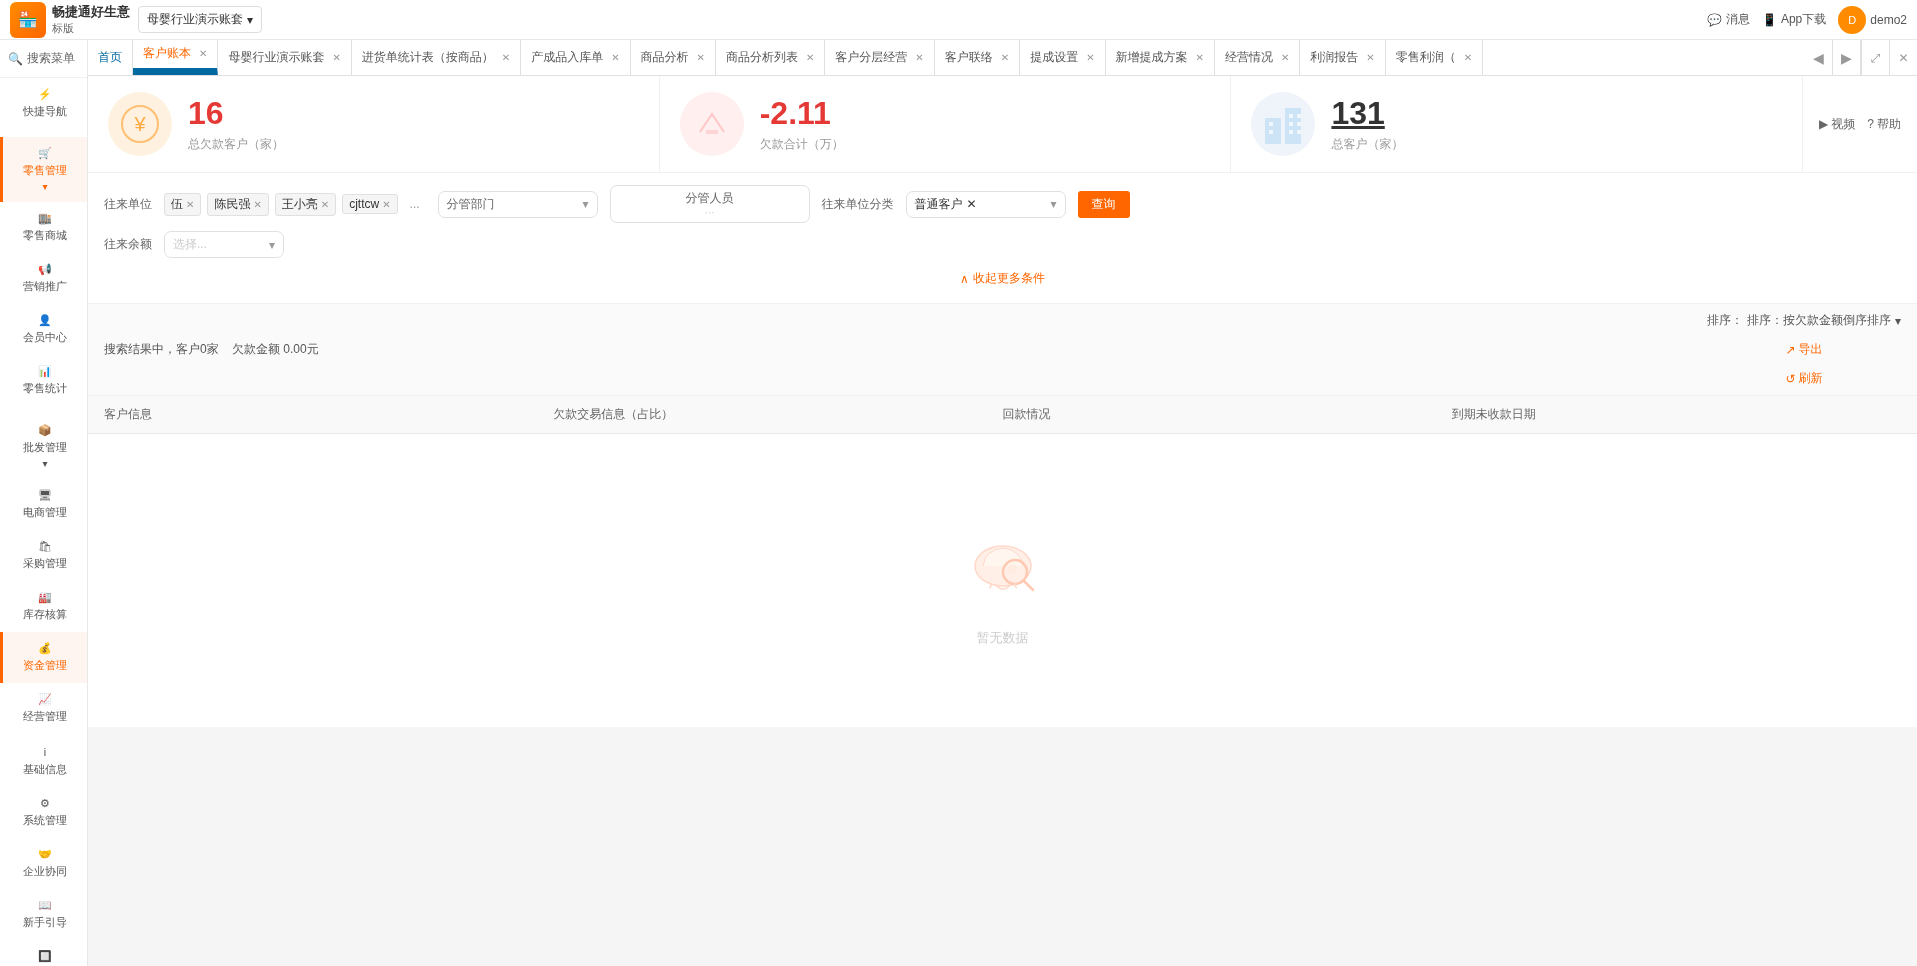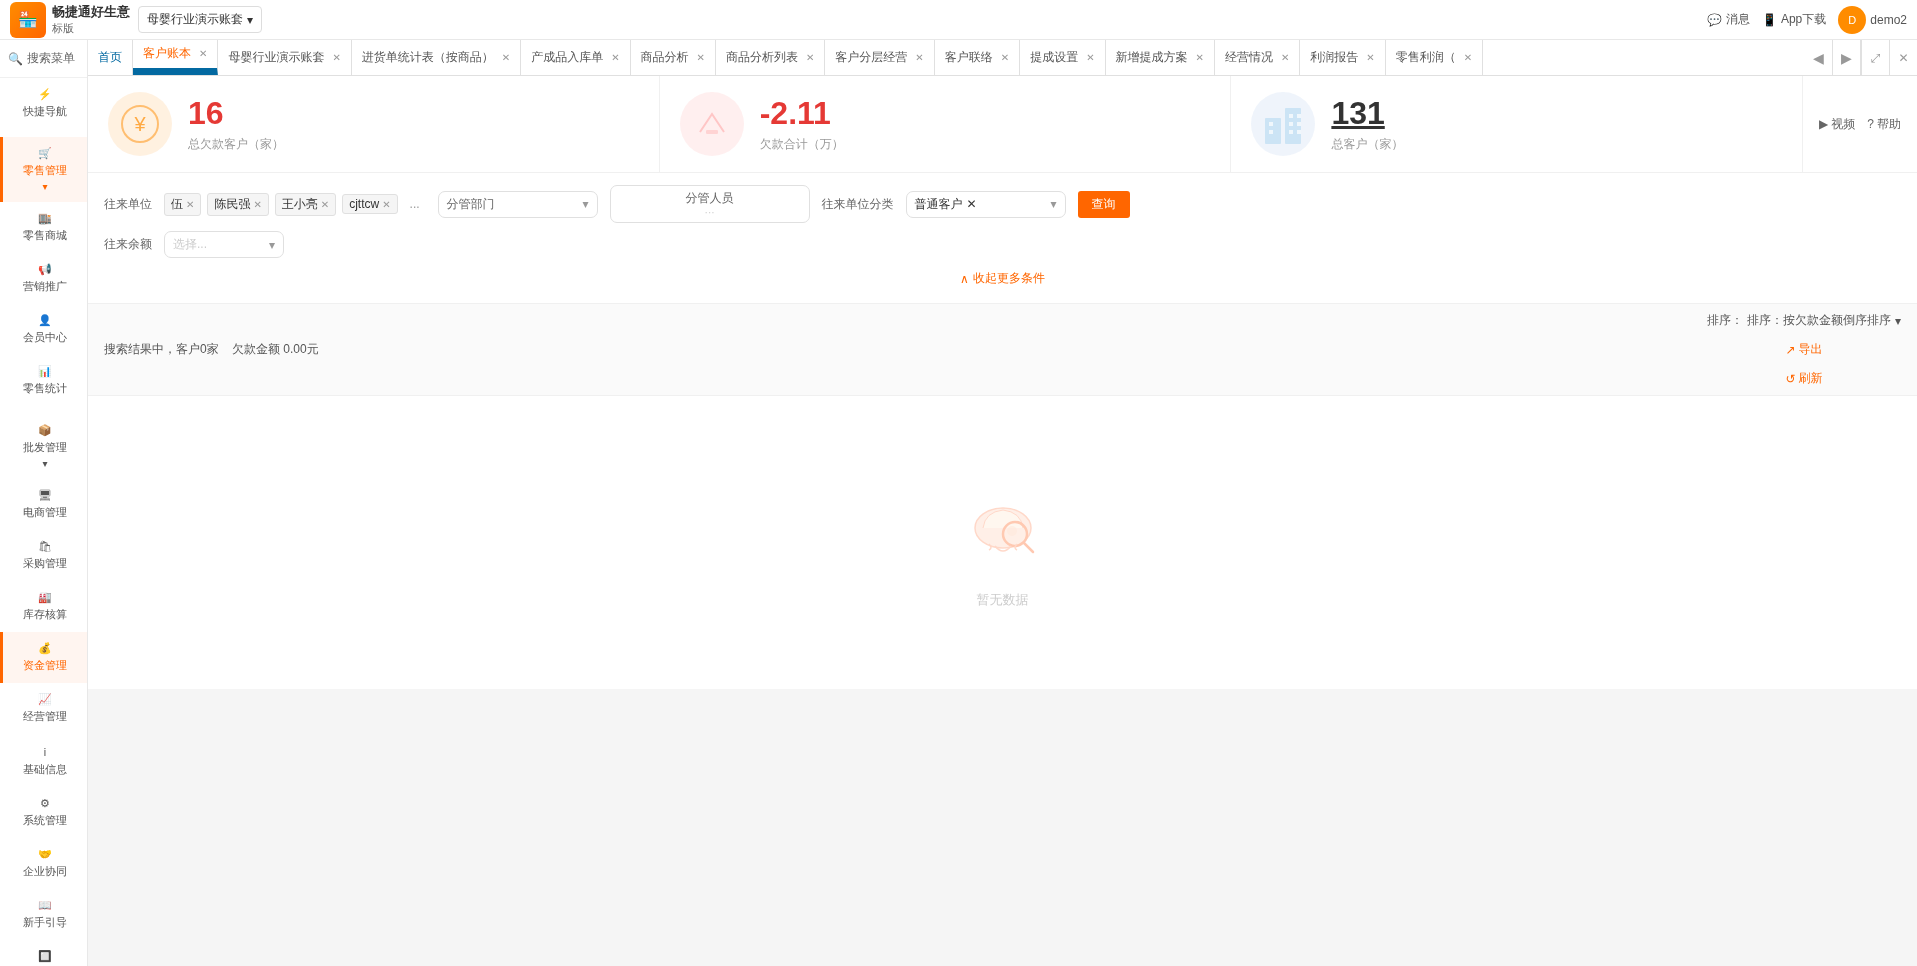--- a/index.html
+++ b/index.html
@@ -413,20 +413,26 @@
               <span>导出</span>
             </div>
             <div class="action-link">
               <span>↺</span>
               <span>刷新</span>
             </div>
           </div>
         </div>
 
         <div style="background:#fff;">
+          <div class="table-header">
+            <div class="col-customer">客户信息</div>
+            <div class="col-debt">欠款交易信息（占比）</div>
+            <div class="col-repay">回款情况</div>
+            <div class="col-date">到期未收款日期</div>
+          </div>
 
           <div class="empty-state">
             <div style="margin-bottom:12px;">
               
               <svg width="100" height="100" viewBox="0 0 100 100" xmlns="http://www.w3.org/2000/svg" opacity="0.45">
                 <ellipse cx="50" cy="52" rx="28" ry="20" fill="#ffddcc" stroke="#ffaa88" stroke-width="1.5"></ellipse>
                 <path d="M30 52 Q32 36 50 34 Q68 36 70 52" fill="#ffeedd" stroke="#ffaa88" stroke-width="1"></path>
                 <circle cx="62" cy="58" r="12" fill="none" stroke="#ff8855" stroke-width="2.5"></circle>
                 <line x1="71" y1="67" x2="80" y2="76" stroke="#ff8855" stroke-width="2.5" stroke-linecap="round"></line>
                 <circle cx="59" cy="55" r="5" fill="#ffccaa" opacity="0.5"></circle>

